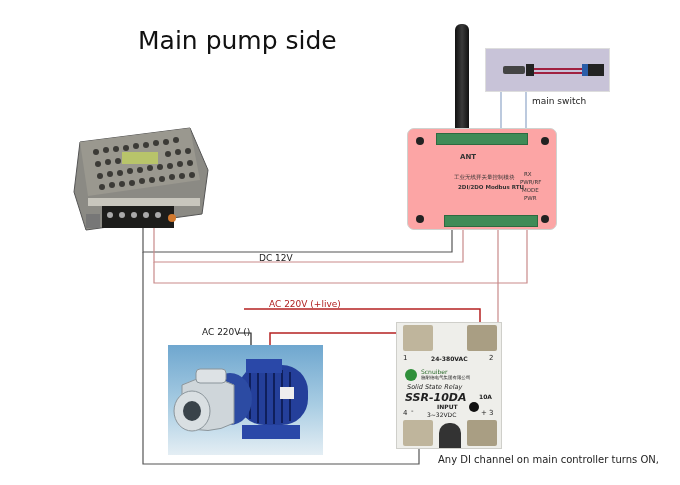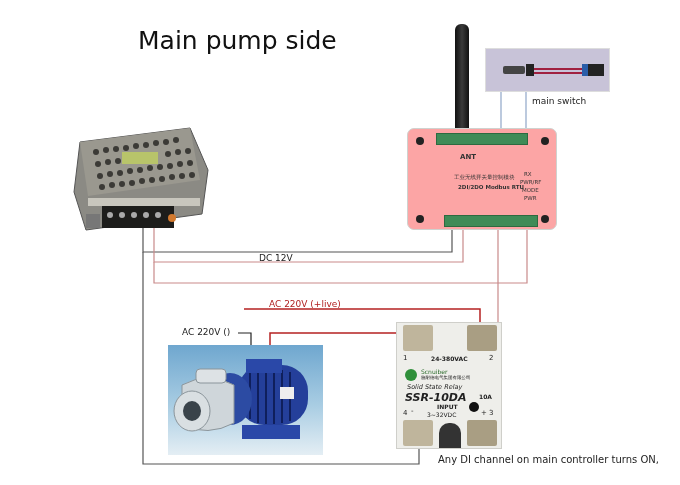--- a/index.html
+++ b/index.html
@@ -132,21 +132,21 @@
         <circle cx="74" cy="93" r="3"></circle>
         <circle cx="86" cy="93" r="3"></circle>
       </g>
     <circle cx="100" cy="96" r="4" fill="#d2792e"></circle>
     <rect x="14" y="92" width="14" height="14" fill="#777"></rect>
   </svg>
 </div>
 
 <div class="abs lbl" style="left:259px;top:253px;">DC 12V</div>
 <div class="abs lbl red" style="left:249px;top:299px;margin-left:20px;">AC 220V (+live)</div>
-<div class="abs lbl" style="left:182px;top:327px;">AC 220V ()</div>
+<div class="abs lbl" style="left:202px;top:327px;">AC 220V ()</div>
 
 <div id="pump-photo" class="abs">
   <svg width="155" height="110">
     <rect x="70" y="20" width="70" height="60" rx="26" fill="#243f9a"></rect>
     <g stroke="#0f1f5c" stroke-width="2">
         <line x1="82" y1="28" x2="82" y2="74"></line>
         <line x1="90" y1="25" x2="90" y2="78"></line>
         <line x1="98" y1="24" x2="98" y2="79"></line>
         <line x1="106" y1="24" x2="106" y2="79"></line>
         <line x1="114" y1="25" x2="114" y2="78"></line>

